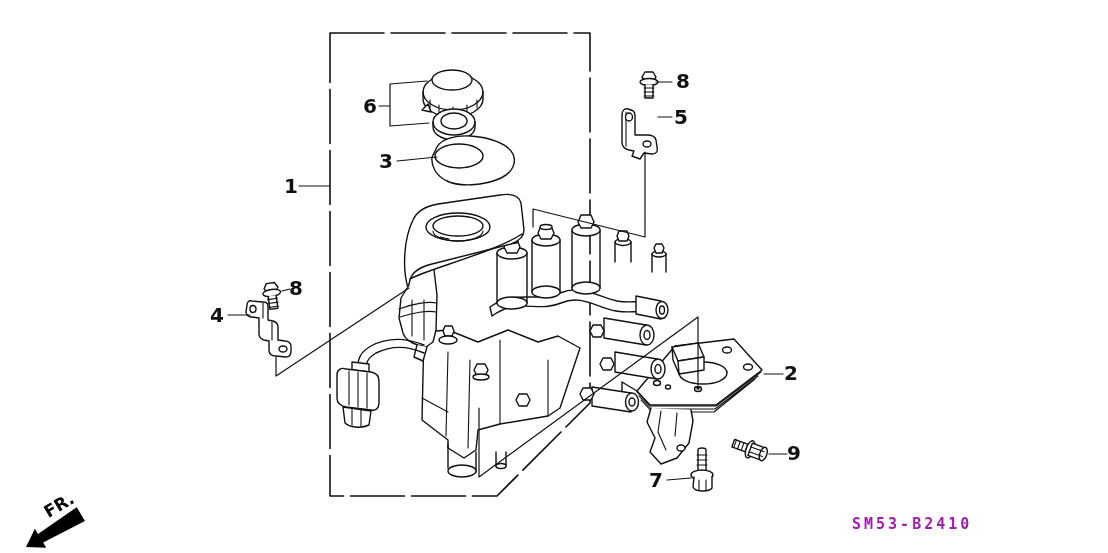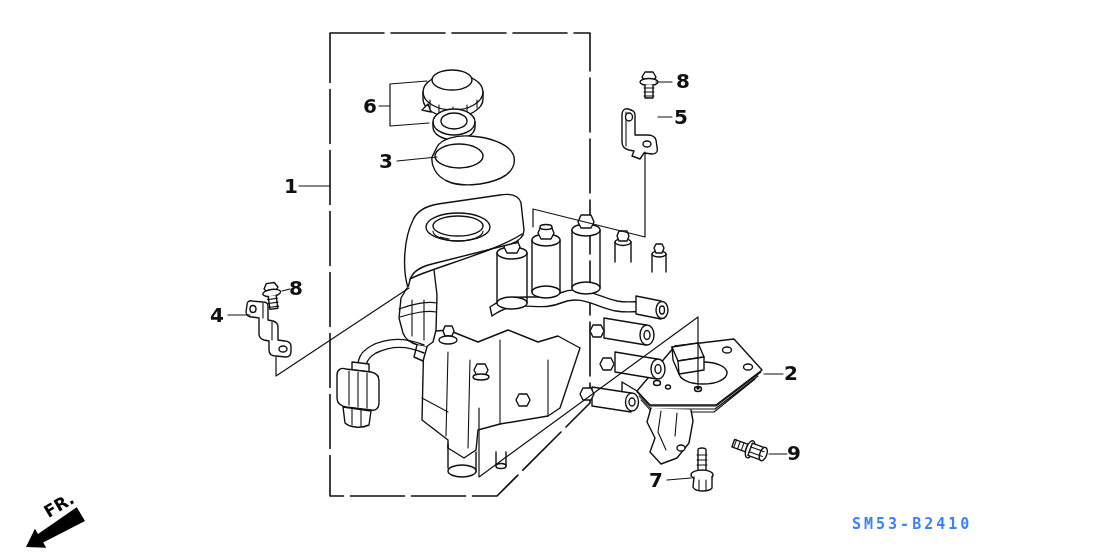--- a/index.html
+++ b/index.html
@@ -2,21 +2,21 @@
 <html><head>
 <meta charset="utf-8">
 <style>
   html,body{margin:0;padding:0;background:#e8e8e8;}
   .page{position:relative;width:1108px;height:553px;background:#ffffff;overflow:hidden;
         font-family:"DejaVu Sans","Liberation Sans",sans-serif;}
   .art{position:absolute;left:0;top:0;}
   .callout{position:absolute;transform:translate(-50%,-52%);font-size:20px;font-weight:bold;
            color:#111;line-height:1;letter-spacing:0;user-select:none;}
   .part-code{position:absolute;left:852px;top:515px;font-family:"DejaVu Sans Mono","Liberation Mono",monospace;
-             font-size:15px;font-weight:bold;letter-spacing:3px;color:#3b82f6;}
+             font-size:15px;font-weight:bold;letter-spacing:3px;color:#a21caf;}
   svg *{vector-effect:non-scaling-stroke;}
 </style>
 </head>
 <body>
 
 <div class="page">
 
 <svg class="art" width="1108" height="553" viewBox="0 0 1108 553" fill="none" stroke="#111" stroke-width="1.4" stroke-linecap="round" stroke-linejoin="round">
 
   <g>

